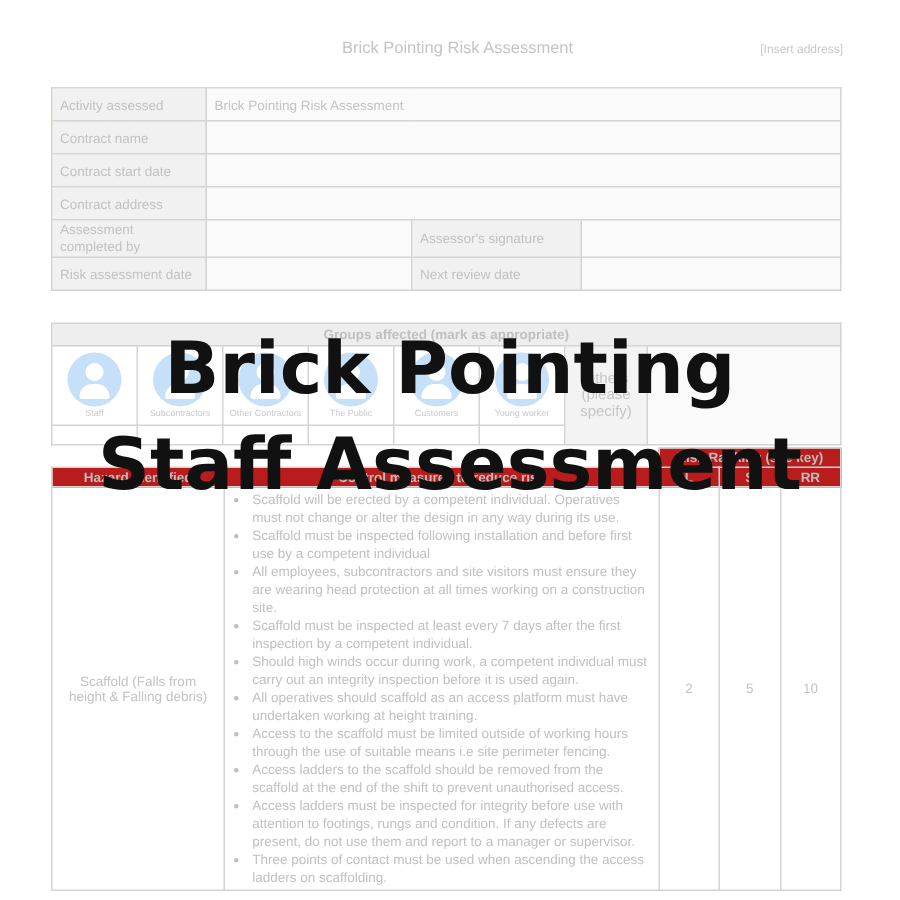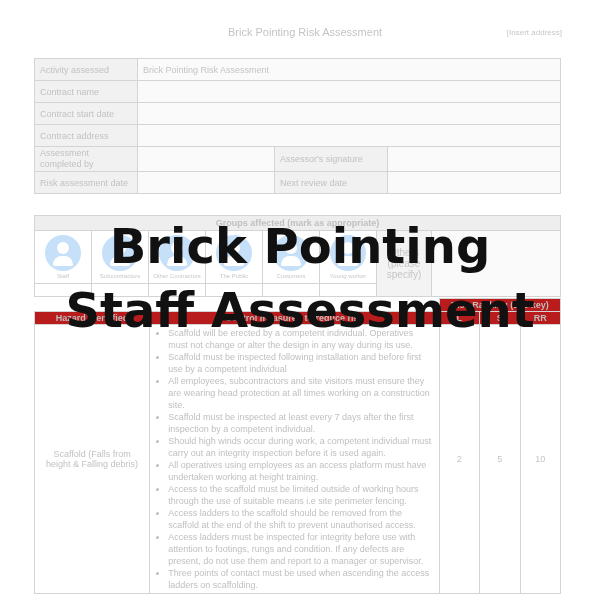--- a/index.html
+++ b/index.html
@@ -148,21 +148,21 @@
     </tr>
     <tr>
       <td class="hazard">Scaffold (Falls from height &amp; Falling debris)</td>
       <td class="controls">
         <ul>
           <li>Scaffold will be erected by a competent individual. Operatives must not change or alter the design in any way during its use.</li>
           <li>Scaffold must be inspected following installation and before first use by a competent individual</li>
           <li>All employees, subcontractors and site visitors must ensure they are wearing head protection at all times working on a construction site.</li>
           <li>Scaffold must be inspected at least every 7 days after the first inspection by a competent individual.</li>
           <li>Should high winds occur during work, a competent individual must carry out an integrity inspection before it is used again.</li>
-          <li>All operatives using employees as an access platform must have undertaken working at height training.</li>
+          <li>All operatives should scaffold as an access platform must have undertaken working at height training.</li>
           <li>Access to the scaffold must be limited outside of working hours through the use of suitable means i.e site perimeter fencing.</li>
           <li>Access ladders to the scaffold should be removed from the scaffold at the end of the shift to prevent unauthorised access.</li>
           <li>Access ladders must be inspected for integrity before use with attention to footings, rungs and condition.  If any defects are present, do not use them and report to a manager or supervisor.</li>
           <li>Three points of contact must be used when ascending the access ladders on scaffolding.</li>
         </ul>
       </td>
       <td class="num">2</td>
       <td class="num">5</td>
       <td class="num">10</td>
     </tr>

